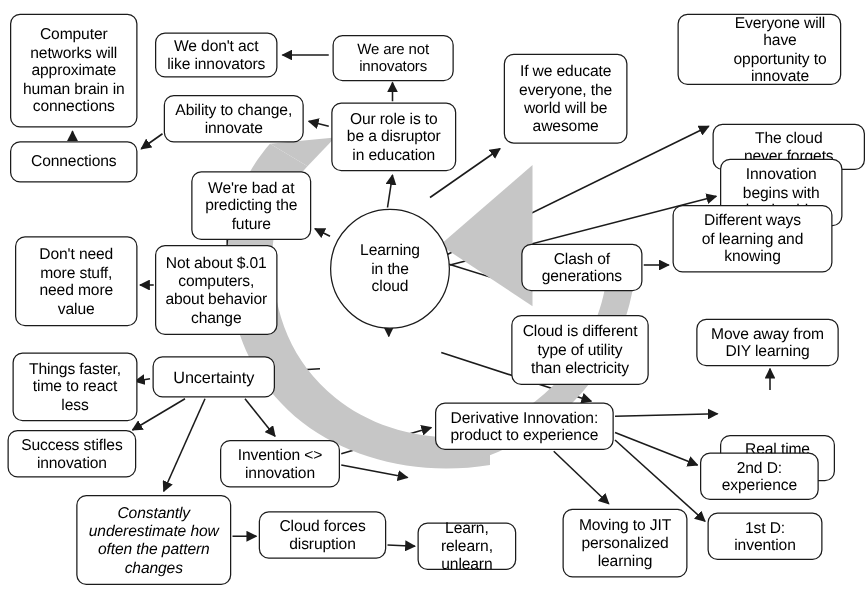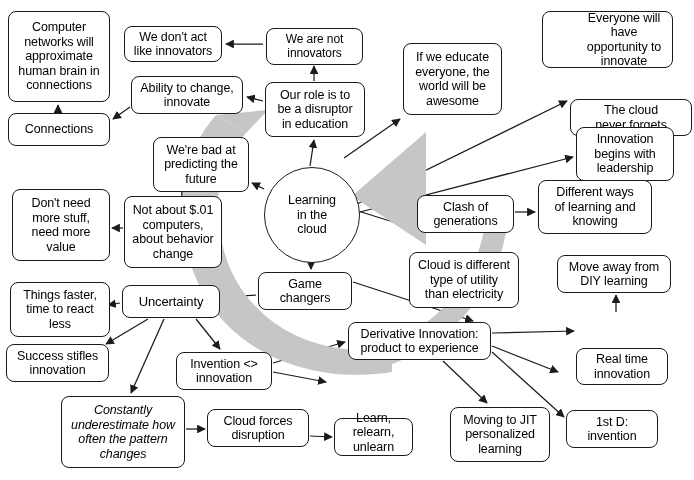--- a/index.html
+++ b/index.html
@@ -174,44 +174,40 @@
   <div class="node" style="left: 576px; top: 127px; width: 98px; height: 54px; font-size: 12.5px;">
     <span class="label">Innovation
 begins with
 leadership</span>
   </div>
   <div class="node" style="left: 153px; top: 137px; width: 96px; height: 55px; font-size: 12.5px;">
     <span class="label">We're bad at
 predicting the
 future</span>
   </div>
-  <div class="node" style="left: 538px; top: 180px; width: 114px; height: 54px; font-size: 12.5px;">
+  <div class="node" style="left: 538px; top: 164px; width: 128px; height: 54px; font-size: 12.5px;">
     <span class="label">Different ways
 of learning and
 knowing</span>
   </div>
   <div class="node" style="left: 12px; top: 189px; width: 98px; height: 72px; font-size: 12.5px;">
     <span class="label">Don't need
 more stuff,
 need more value</span>
   </div>
   <div class="node" style="left: 124px; top: 196px; width: 98px; height: 72px; font-size: 12.5px;">
     <span class="label">Not about $.01
 computers,
 about behavior
 change</span>
   </div>
   <div class="node" style="left: 417px; top: 195px; width: 97px; height: 38px; font-size: 12.5px;">
     <span class="label">Clash of
 generations</span>
   </div>
-  <div class="node" style="left: 258px; top: 272px; width: 94px; height: 38px; font-size: 12.5px;">
-    <span class="label">Game
-changers</span>
-  </div>
   <div class="node" style="left: 409px; top: 252px; width: 110px; height: 56px; font-size: 12.5px;">
     <span class="label">Cloud is different
 type of utility
 than electricity</span>
   </div>
   <div class="node" style="left: 557px; top: 255px; width: 114px; height: 38px; font-size: 12.5px;">
     <span class="label">Move away from
 DIY learning</span>
   </div>
   <div class="node" style="left: 10px; top: 282px; width: 100px; height: 55px; font-size: 12.5px;">
@@ -230,32 +226,36 @@
     <span class="label">Success stifles
 innovation</span>
   </div>
   <div class="node" style="left: 348px; top: 322px; width: 143px; height: 38px; font-size: 12.5px;">
     <span class="label">Derivative Innovation:
 product to experience</span>
   </div>
   <div class="node" style="left: 176px; top: 352px; width: 96px; height: 38px; font-size: 12.5px;">
     <span class="label">Invention &lt;&gt;
 innovation</span>
+  </div>
+  <div class="node" style="left: 560px; top: 362px; width: 95px; height: 38px; font-size: 12.5px;">
+    <span class="label">2nd D:
+experience</span>
   </div>
   <div class="node" style="left: 61px; top: 396px; width: 124px; height: 72px; font-size: 12.5px; font-style: italic;">
     <span class="label">Constantly
 underestimate how
 often the pattern
 changes</span>
   </div>
   <div class="node" style="left: 207px; top: 409px; width: 102px; height: 38px; font-size: 12.5px;">
     <span class="label">Cloud forces
 disruption</span>
   </div>
-  <div class="node" style="left: 334px; top: 418px; width: 79px; height: 38px; font-size: 12.5px; align-items: flex-end;">
+  <div class="node" style="left: 334px; top: 418px; width: 79px; height: 38px; font-size: 12.5px;">
     <span class="label">Learn, relearn,
 unlearn</span>
   </div>
   <div class="node" style="left: 450px; top: 407px; width: 100px; height: 55px; font-size: 12.5px;">
     <span class="label">Moving to JIT
 personalized
 learning</span>
   </div>
   <div class="node" style="left: 566px; top: 410px; width: 92px; height: 38px; font-size: 12.5px;">
     <span class="label">1st D:

